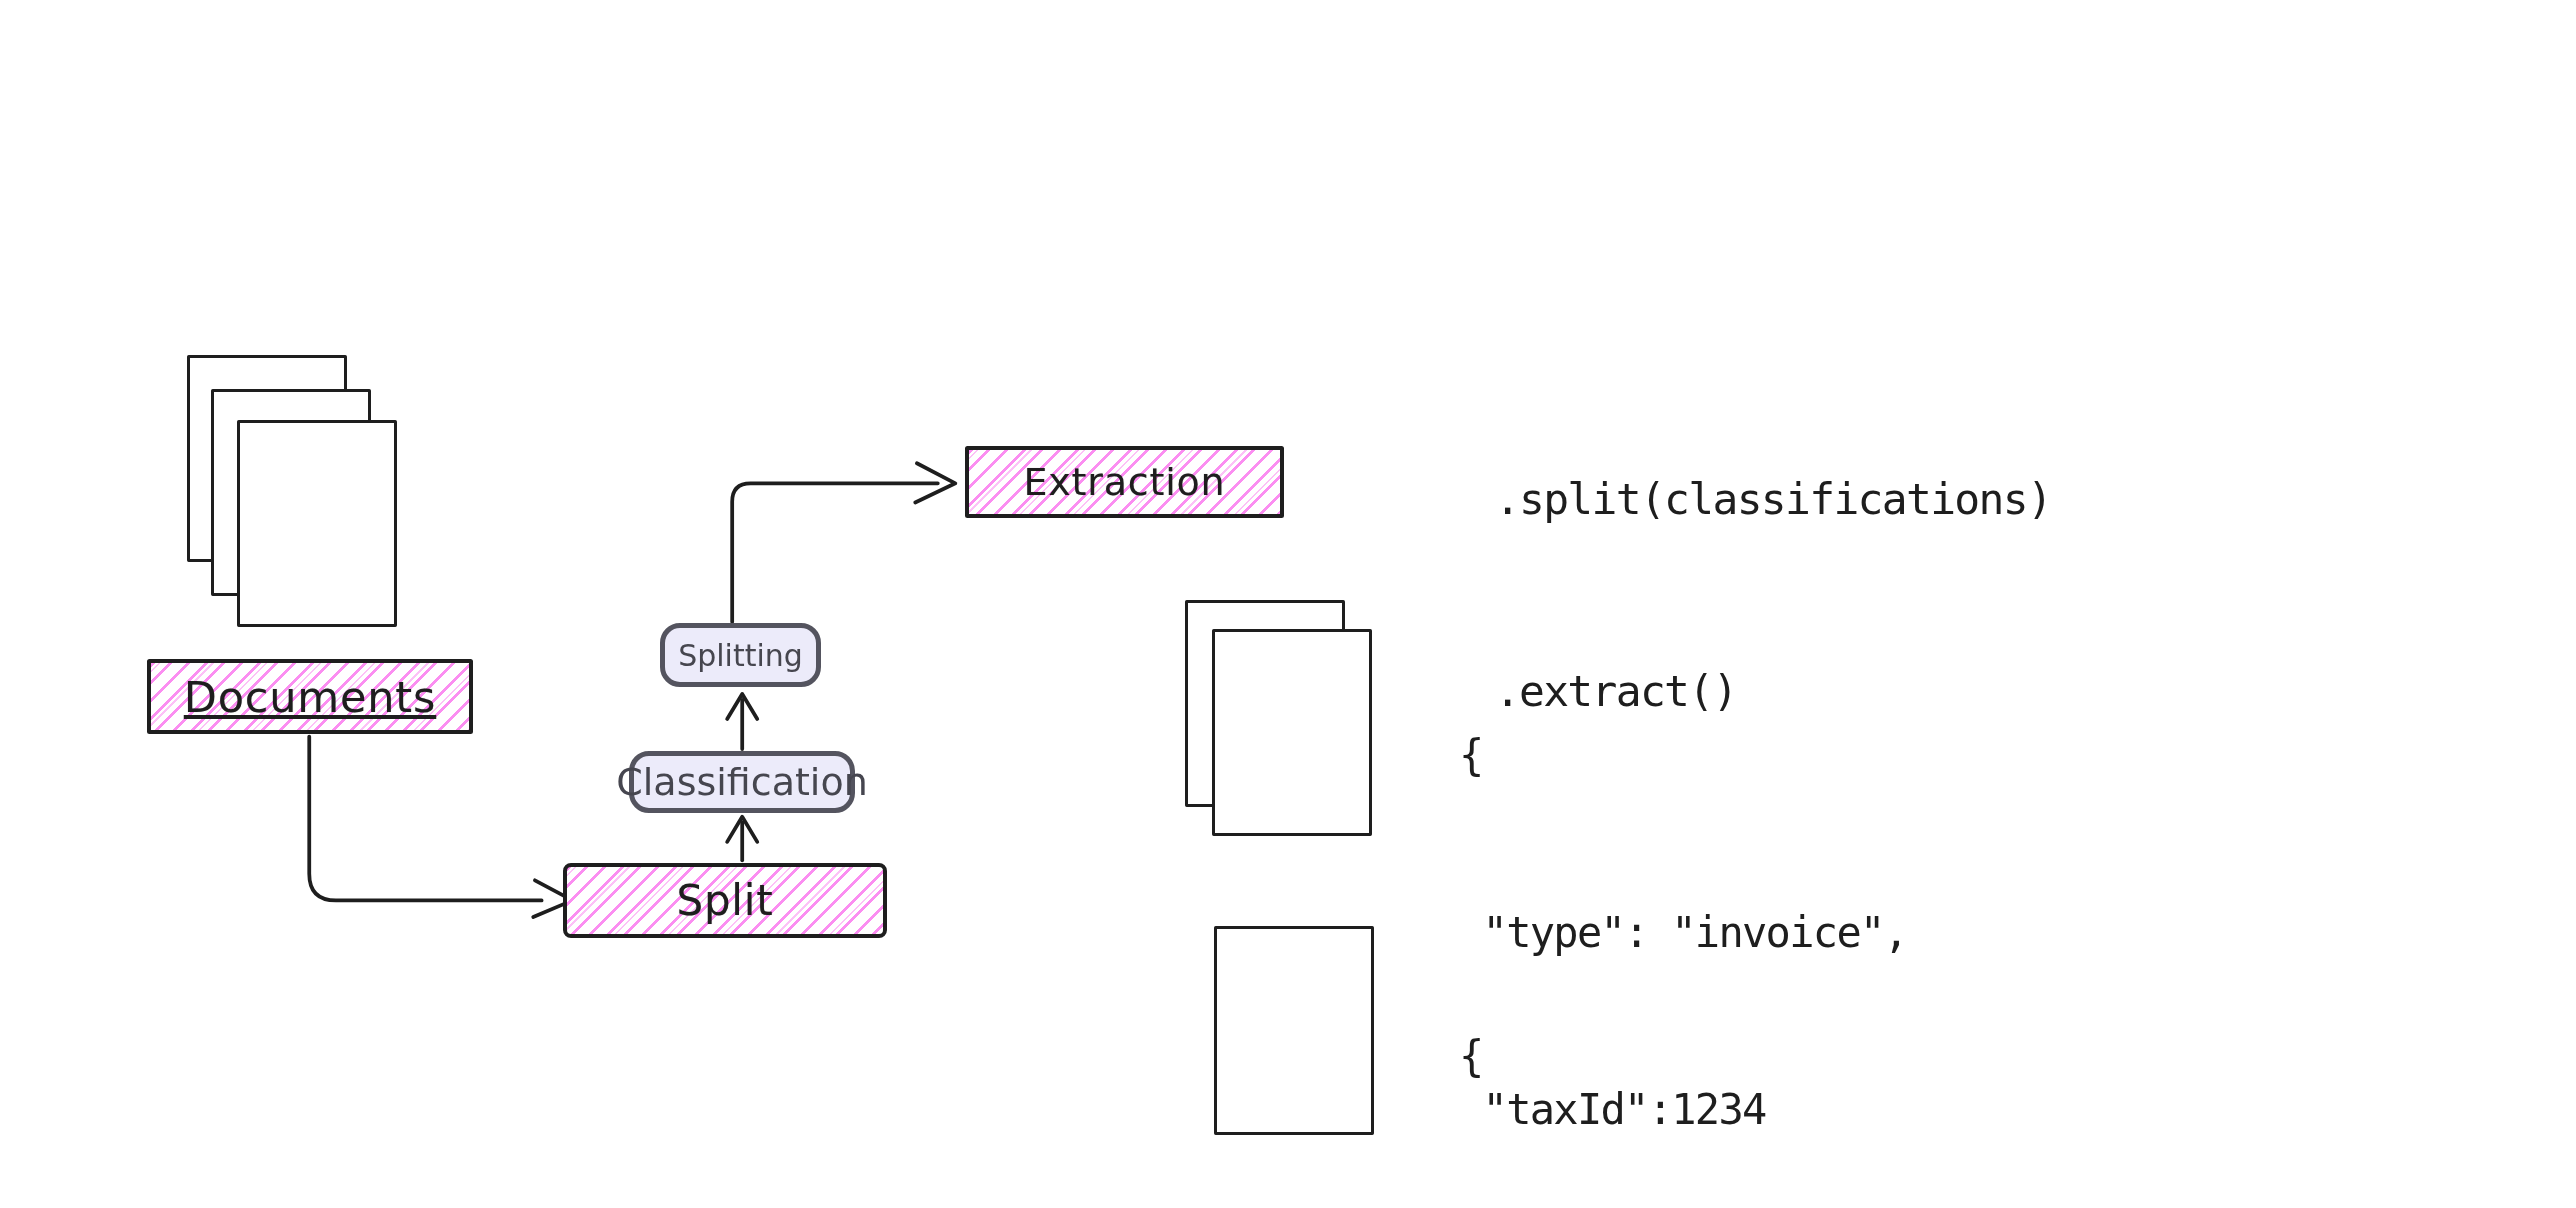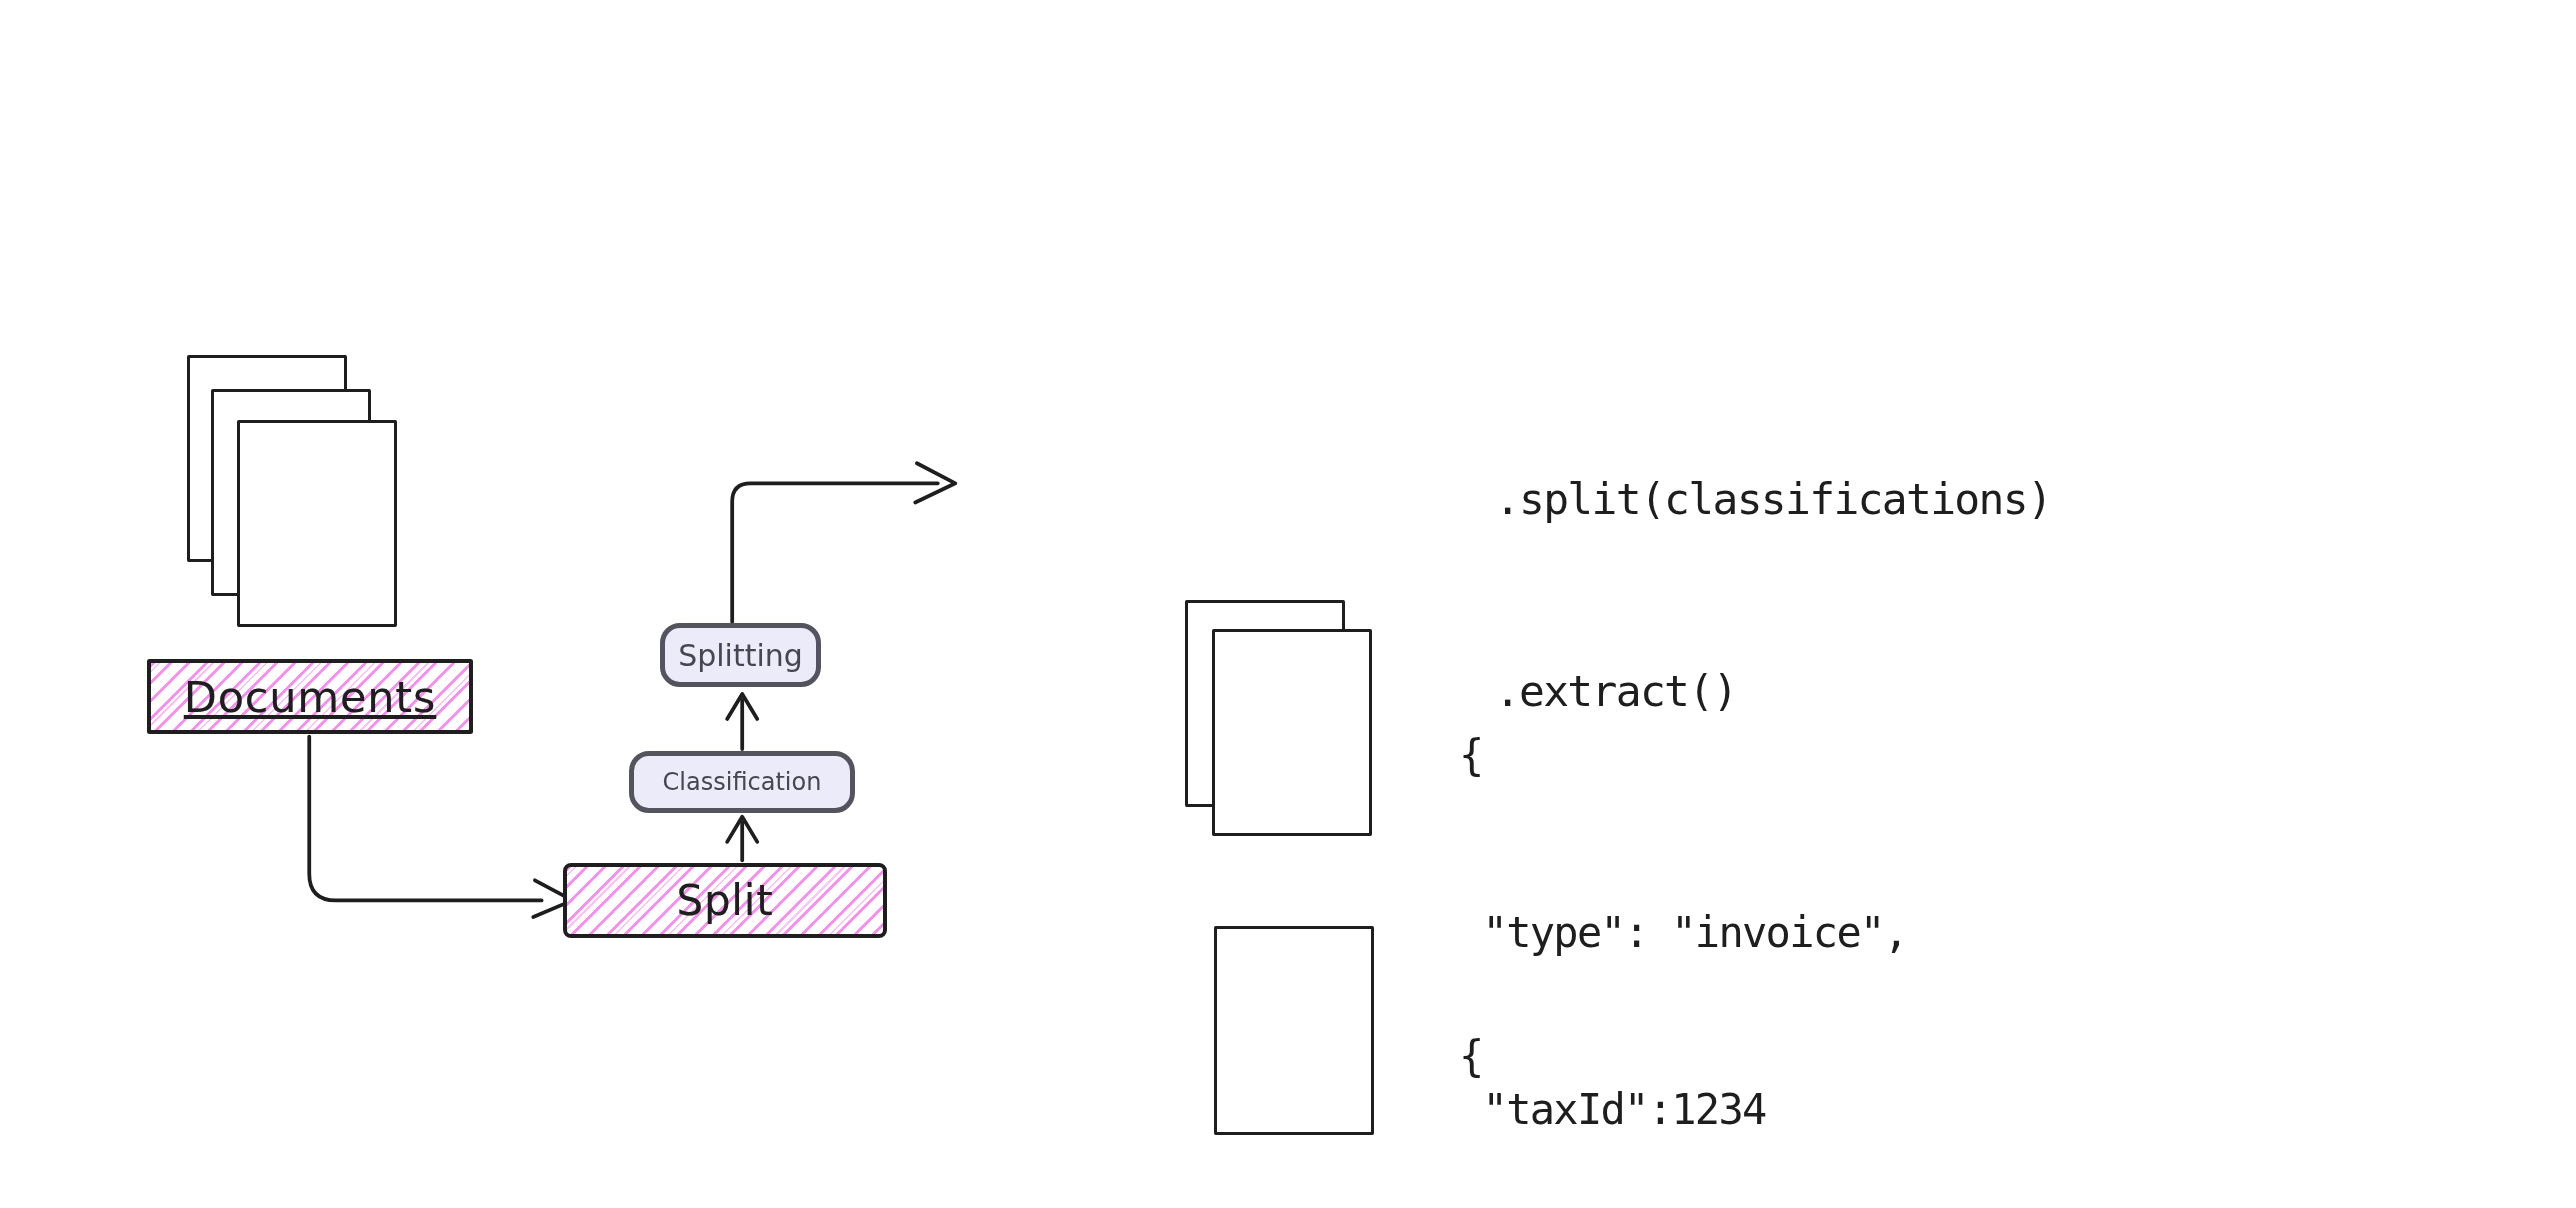--- a/index.html
+++ b/index.html
@@ -102,28 +102,31 @@
   </svg>
 
   <div class="hatch-box" style="left:147px;top:659px;width:326px;height:75px;font-size:43px;text-decoration:underline;">
     <span class="label">Documents</span>
   </div>
 
   <div class="hatch-box" style="left:563px;top:863px;width:324px;height:75px;font-size:42px;border-radius:8px;">
     <span class="label">Split</span>
   </div>
 
-  <div class="proc-node" style="left:629px;top:751px;width:226px;height:62px;font-size:24px;">
+  <div class="proc-node" style="left:629px;top:751px;width:226px;height:62px;font-size:38px;">
     <span>Classification</span>
   </div>
 
   <div class="proc-node" style="left:660px;top:623px;width:161px;height:64px;font-size:30px;">
     <span>Splitting</span>
   </div>
 
+  <div class="hatch-box" style="left:965px;top:446px;width:319px;height:72px;font-size:38px;">
+    <span class="label">Extraction</span>
+  </div>
 
   <div class="mono code" style="left:1398px;top:339px;">
     <div>    .split(classifications)</div>
     <div>    .extract()</div>
   </div>
 
   <div>
     <div class="page" style="left:1185px;top:600px;z-index:1;"></div>
     <div class="page" style="left:1212px;top:629px;z-index:2;"></div>
   </div>

